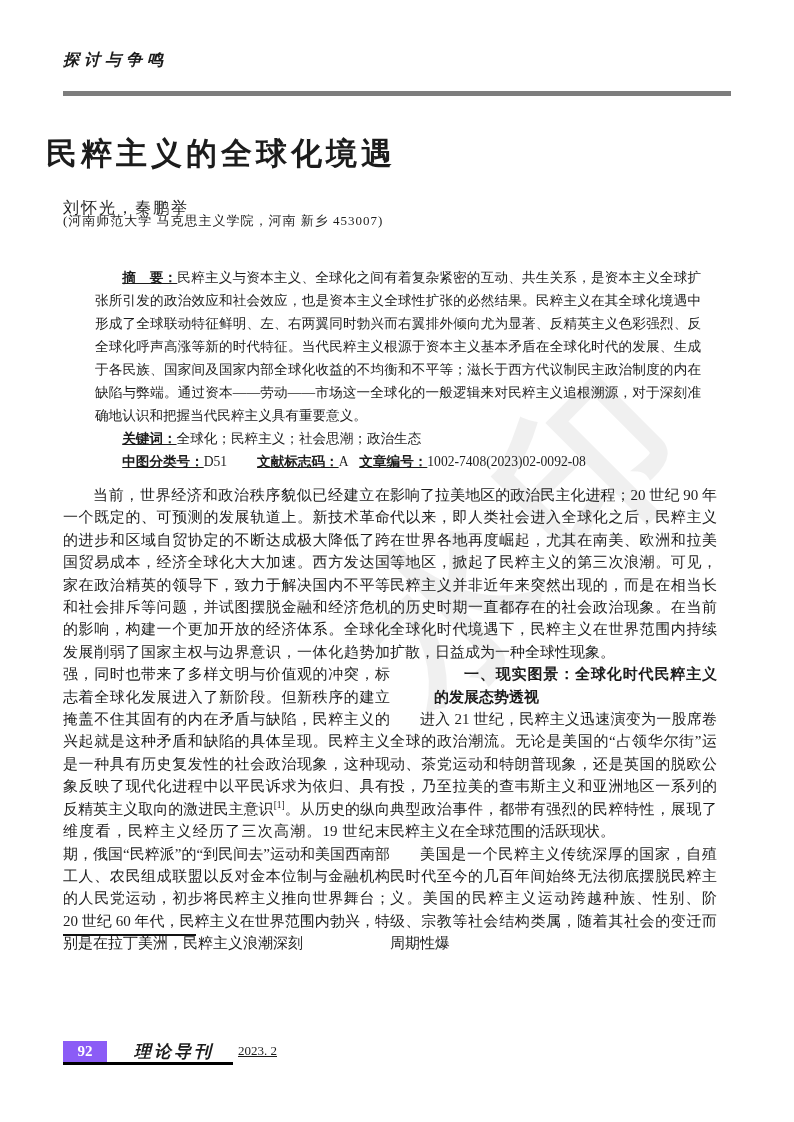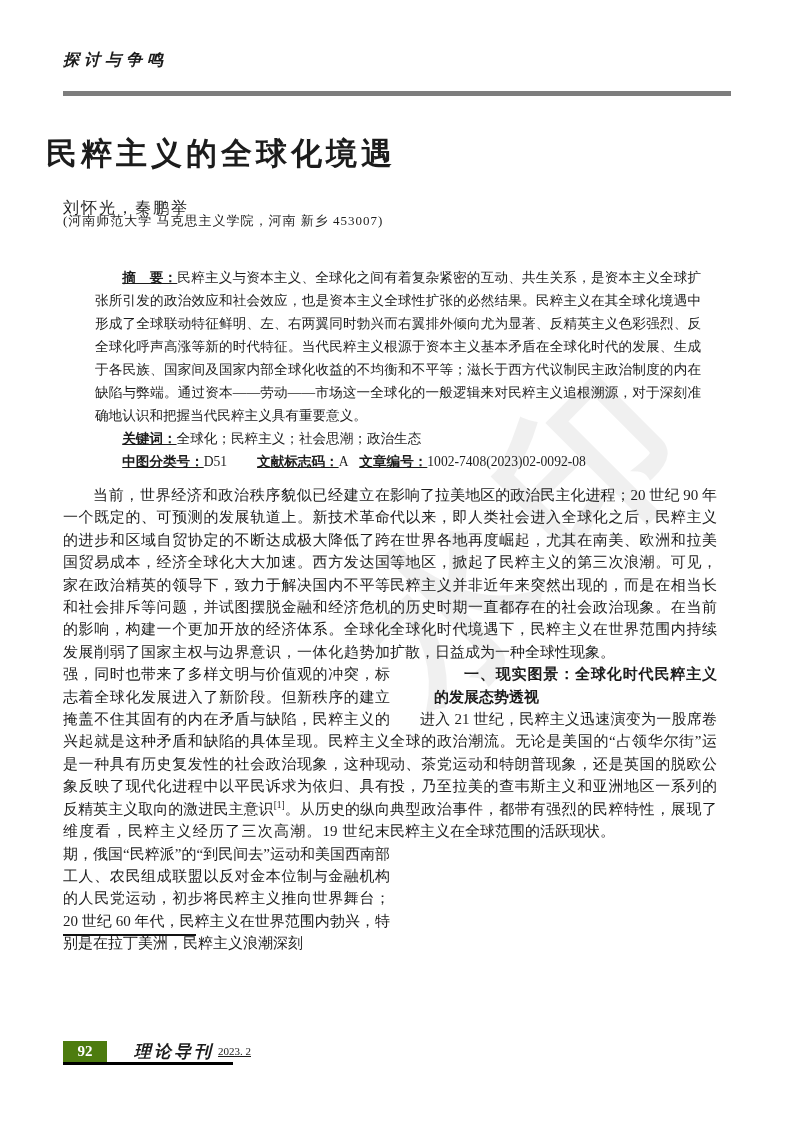--- a/index.html
+++ b/index.html
@@ -64,26 +64,26 @@
   
   .footnote-rule{position:absolute;left:63px;top:934px;width:133px;height:2px;background:#111;}
   .footnotes{
     position:absolute;left:63px;top:945px;width:668px;
     font-size:12.6px;line-height:20.6px;text-align:justify;
   }
   .footnotes p{margin:0;text-indent:2em;}
   
   .footer{position:absolute;left:63px;top:1040px;height:22px;display:flex;align-items:center;}
   .page-num{
-    display:inline-block;background:#4d7c0f;color:#fff;
+    display:inline-block;background:#8b5cf6;color:#fff;
     min-width:44px;height:21px;line-height:21px;text-align:center;
     font-size:15px;font-weight:bold;
   }
   .journal{font-style:italic;font-weight:bold;font-size:17px;margin-left:27px;letter-spacing:3px;}
-  .issue{font-size:11px;margin-left:4px;text-decoration:underline;}
+  .issue{font-size:13px;margin-left:24px;text-decoration:underline;}
   .footer-rule{position:absolute;left:63px;top:1062px;width:170px;height:3px;background:#000;}
 </style>
 </head>
 <body>
 
 <div class="page">
 
   <div class="watermark">水印</div>
 
   <div class="layer">
@@ -103,20 +103,21 @@
     </div>
 
     <div class="columns">
       <div class="col">
         <p><span>当前，世界经济和政治秩序貌似已经建立在一个既定的、可预测的发展轨道上。新技术革命的进步和区域自贸协定的不断达成极大降低了跨国贸易成本，经济全球化大大加速。西方发达国家在政治精英的领导下，致力于解决国内不平等和社会排斥等问题，并试图摆脱金融和经济危机的影响，构建一个更加开放的经济体系。全球化发展削弱了国家主权与边界意识，一体化趋势加强，同时也带来了多样文明与价值观的冲突，标志着全球化发展进入了新阶段。但新秩序的建立掩盖不住其固有的内在矛盾与缺陷，民粹主义的兴起就是这种矛盾和缺陷的具体呈现。民粹主义是一种具有历史复发性的社会政治现象，这种现象反映了现代化进程中以平民诉求为依归、具有反精英主义取向的激进民主意识</span><sup>[1]</sup><span>。从历史的纵向维度看，民粹主义经历了三次高潮。19 世纪末期，俄国“民粹派”的“到民间去”运动和美国西南部工人、农民组成联盟以反对金本位制与金融机构的人民党运动，初步将民粹主义推向世界舞台；20 世纪 60 年代，民粹主义在世界范围内勃兴，特别是在拉丁美洲，民粹主义浪潮深刻</span></p>
       </div>
       <div class="col">
         <p class="cont">影响了拉美地区的政治民主化进程；20 世纪 90 年代以来，即人类社会进入全球化之后，民粹主义在世界各地再度崛起，尤其在南美、欧洲和拉美等地区，掀起了民粹主义的第三次浪潮。可见，民粹主义并非近年来突然出现的，而是在相当长的历史时期一直都存在的社会政治现象。在当前全球化时代境遇下，民粹主义在世界范围内持续扩散，日益成为一种全球性现象。</p>
         <p class="heading">一、现实图景：全球化时代民粹主义的发展态势透视</p>
         <p>进入 21 世纪，民粹主义迅速演变为一股席卷全球的政治潮流。无论是美国的“占领华尔街”运动、茶党运动和特朗普现象，还是英国的脱欧公投，乃至拉美的查韦斯主义和亚洲地区一系列的典型政治事件，都带有强烈的民粹特性，展现了民粹主义在全球范围的活跃现状。</p>
+        <p>美国是一个民粹主义传统深厚的国家，自殖民时代至今的几百年间始终无法彻底摆脱民粹主义。美国的民粹主义运动跨越种族、性别、阶级、宗教等社会结构类属，随着其社会的变迁而周期性爆</p>
       </div>
     </div>
 
     <div class="footnote-rule"></div>
 
     <div class="footnotes">
     </div>
 
     <div class="footer">
       <span class="page-num">92</span>

